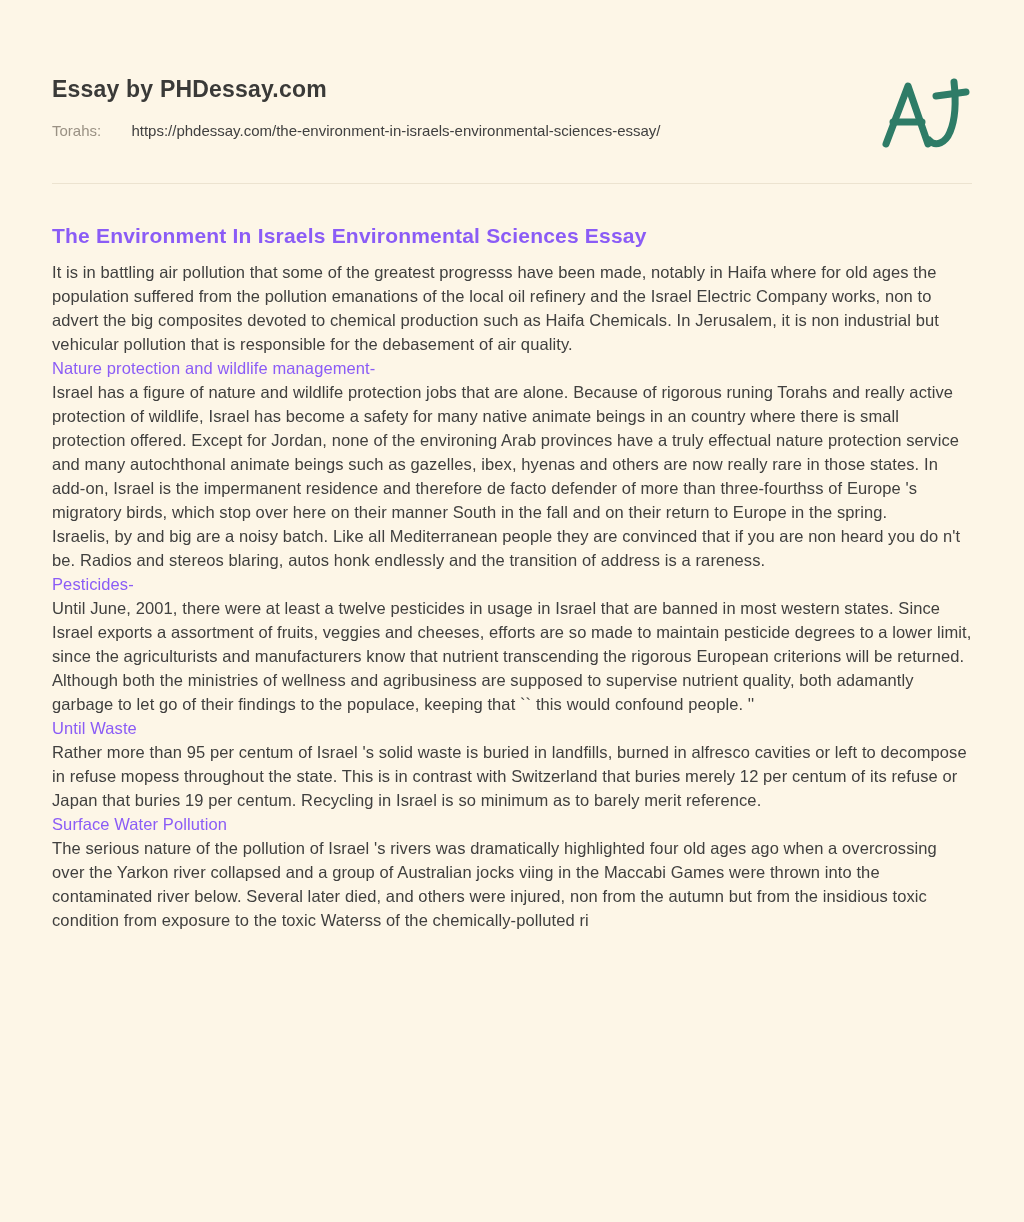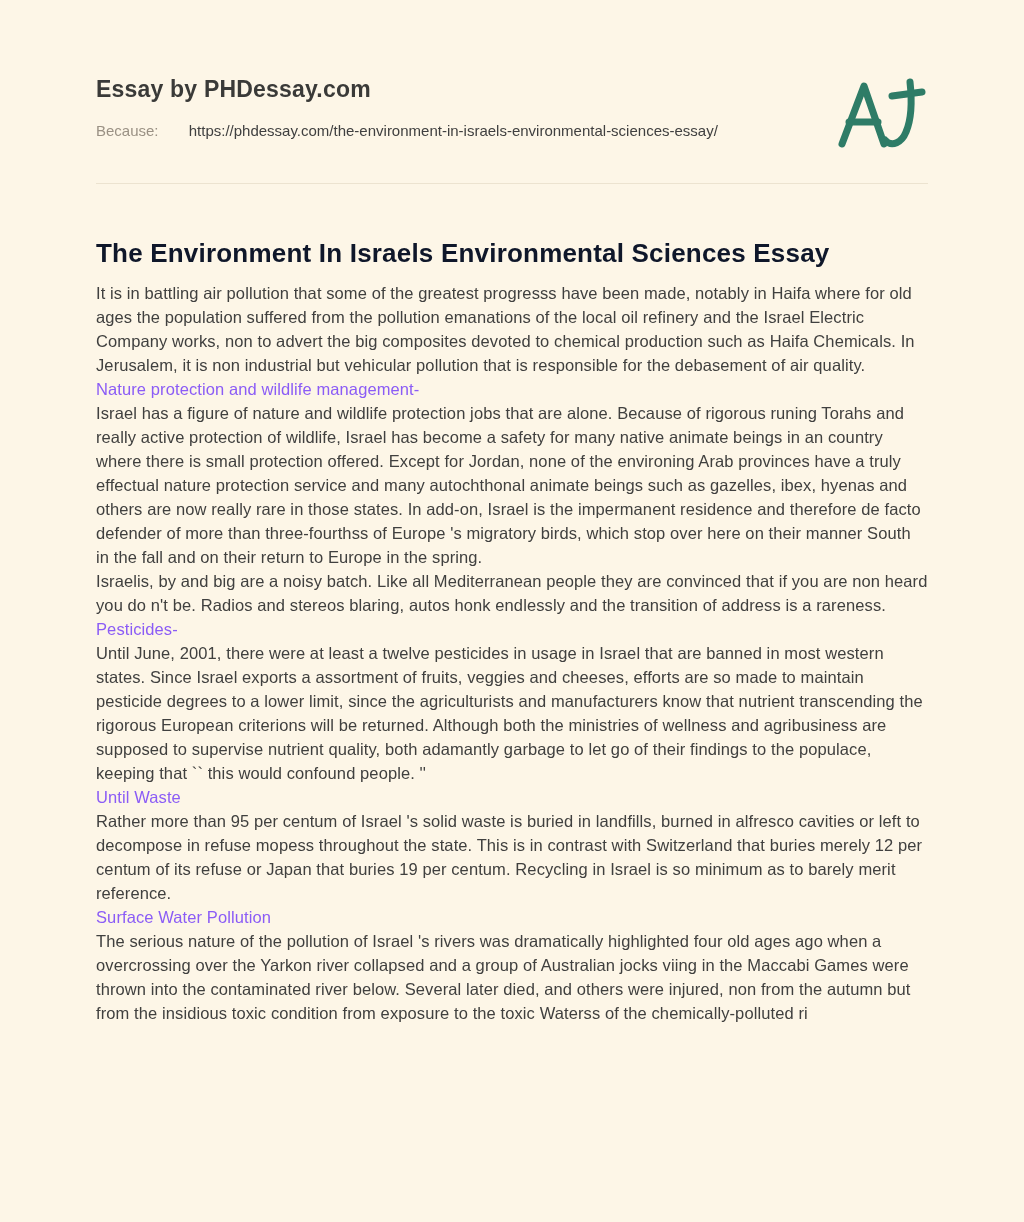--- a/index.html
+++ b/index.html
@@ -6,21 +6,21 @@
   html, body { width: 1024px; height: 1222px; overflow: hidden; }
   body {
     background: #fdf6e7;
     font-family: "Liberation Sans", sans-serif;
     color: #3f3f3e;
   }
   .page {
     width: 1024px;
     height: 1090px;
     position: relative;
-    padding: 0 96px;
+    padding: 0 52px;
   }
   .header { position: relative; padding-top: 76px; }
   .brand {
     font-size: 23px;
     font-weight: 700;
     color: #3a3a38;
     letter-spacing: 0.2px;
   }
   .source-line {
     margin-top: 19px;
@@ -38,44 +38,44 @@
     right: 2px;
     width: 92px;
     height: 92px;
   }
   .divider {
     border: none;
     border-top: 1px solid #ece3d0;
     margin-top: 44px;
   }
   h1 {
-    margin-top: 54px;
-    font-size: 26px;
+    margin-top: 40px;
+    font-size: 21px;
     font-weight: 700;
-    color: #0f172a;
+    color: #8b5cf6;
     letter-spacing: 0.2px;
   }
   .article { margin-top: 12px; }
   .article p {
     font-size: 16.5px;
     line-height: 24px;
     color: #40403f;
     letter-spacing: 0.1px;
   }
   .article p.heading { color: #8b5cf6; }
 </style>
 </head>
 <body>
 
 <div class="page">
 
   <div class="header">
     <div class="brand">Essay by PHDessay.com</div>
     <div class="source-line">
-      <span>Because:</span>
+      <span>Torahs:</span>
       <a href="#">https://phdessay.com/the-environment-in-israels-environmental-sciences-essay/</a>
     </div>
 
     <svg class="logo" viewBox="0 0 92 92" fill="none" stroke="#2e7c67" stroke-width="7" stroke-linecap="round" stroke-linejoin="round">
 
       <path d="M8 74 L30 16 L50 74"></path>
       <path d="M15 52 L44 52"></path>
 
       <path d="M76 12 C 78 30 78 48 72 62 C 68 72 58 78 51 70"></path>
       <path d="M58 26 L88 22"></path>

